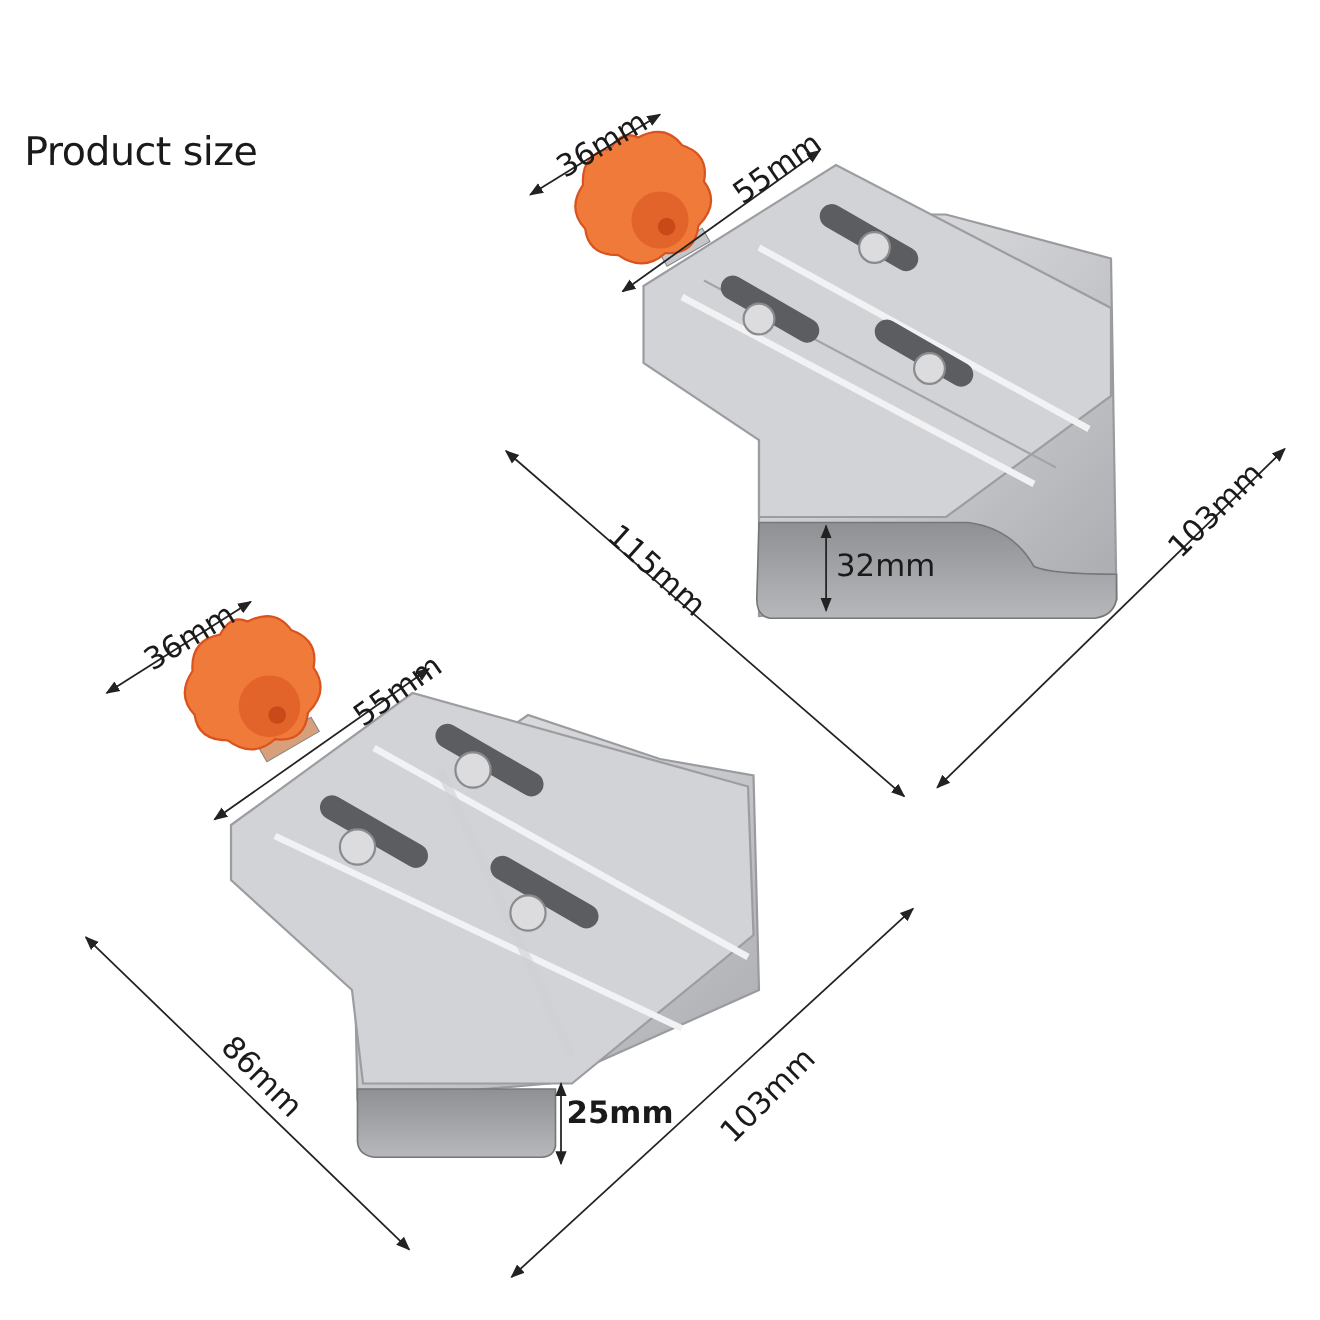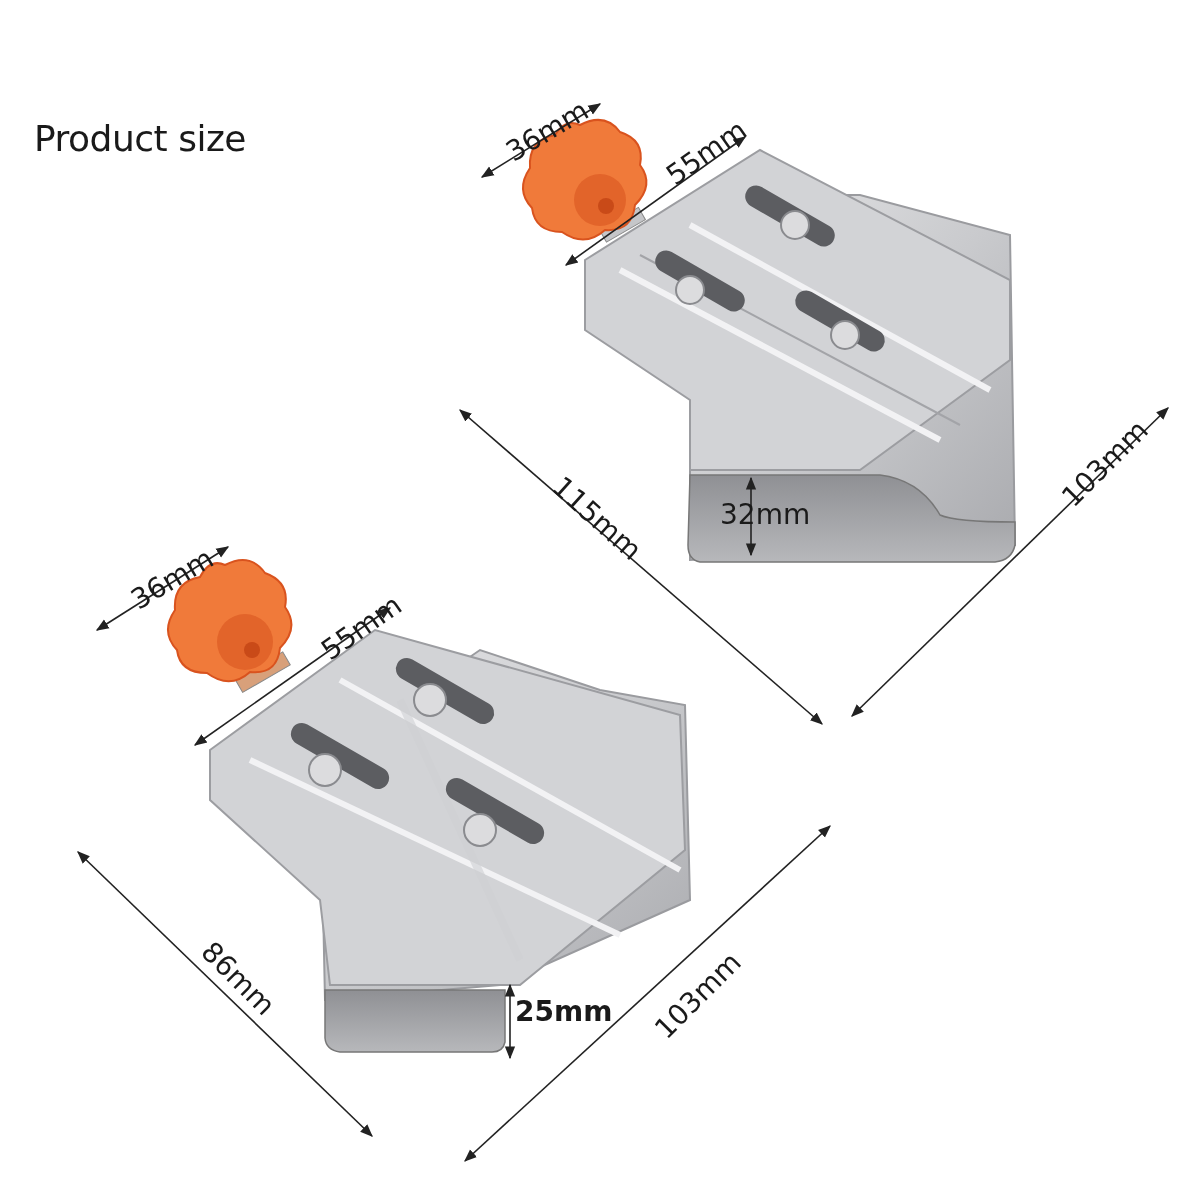--- a/index.html
+++ b/index.html
@@ -1,17 +1,17 @@
 <!DOCTYPE html>
 <html><head>
 <meta charset="utf-8">
 <style>
   html,body{margin:0;padding:0;background:#ffffff;}
   body{width:1200px;height:1200px;position:relative;overflow:hidden;font-family:"DejaVu Sans","Liberation Sans",sans-serif;}
-  .title{position:absolute;left:22px;top:118px;font-size:36px;color:#1a1a1a;letter-spacing:-0.5px;margin-left:12px;}
+  .title{position:absolute;left:22px;top:118px;font-size:36px;color:#1a1a1a;letter-spacing:-0.5px;}
   .lbl{position:absolute;font-size:28px;color:#1a1a1a;white-space:nowrap;transform-origin:0 0;}
   svg.art{position:absolute;left:0;top:0;}
 </style>
 </head>
 <body>
 
 <div class="title">Product size</div>
 
 <svg class="art" width="1200" height="1200" viewBox="0 0 1200 1200">
   <defs>
@@ -99,19 +99,19 @@
     <line x1="78" y1="852" x2="372" y2="1136" marker-start="url(#ah)" marker-end="url(#ah)"></line>
     <line x1="465" y1="1161" x2="830" y2="826" marker-start="url(#ah)" marker-end="url(#ah)"></line>
     <line x1="510" y1="985" x2="510" y2="1058" marker-start="url(#ah)" marker-end="url(#ah)"></line>
   </g>
 </svg>
 
 <div class="lbl" style="left:500px;top:140px;transform:rotate(-31deg);">36mm</div>
 <div class="lbl" style="left:660px;top:165px;transform:rotate(-35deg);">55mm</div>
 <div class="lbl" style="left:568px;top:470px;transform:rotate(42deg);">115mm</div>
 <div class="lbl" style="left:1055px;top:490px;transform:rotate(-45deg);">103mm</div>
-<div class="lbl" style="left:720px;top:498px;">32mm</div>
+<div class="lbl" style="left:760px;top:498px;">32mm</div>
 
 <div class="lbl" style="left:125px;top:588px;transform:rotate(-31deg);">36mm</div>
 <div class="lbl" style="left:315px;top:640px;transform:rotate(-35deg);">55mm</div>
 <div class="lbl" style="left:218px;top:935px;transform:rotate(45deg);">86mm</div>
 <div class="lbl" style="left:648px;top:1022px;transform:rotate(-45deg);">103mm</div>
 <div class="lbl" style="left:515px;top:995px;font-weight:bold;">25mm</div>
 
 </body></html>

